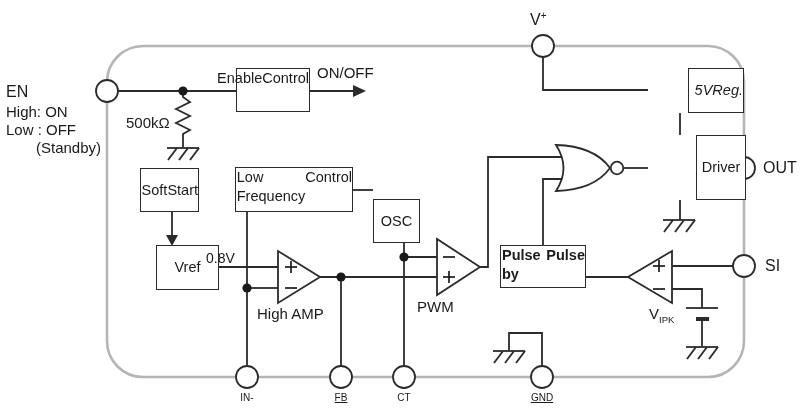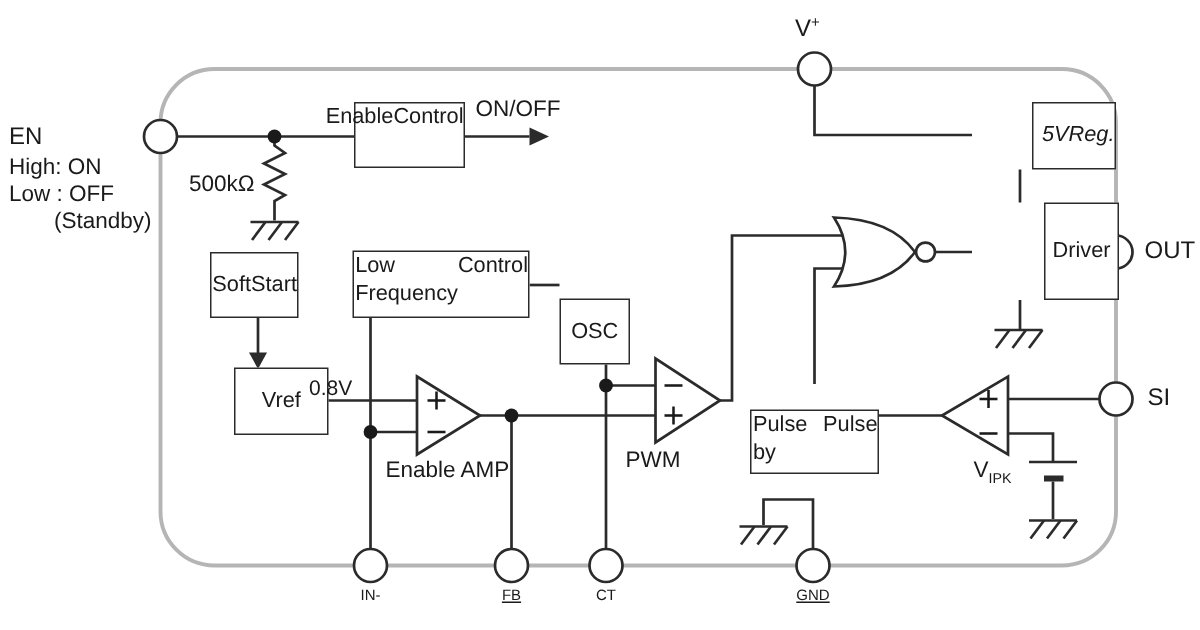--- a/index.html
+++ b/index.html
@@ -187,42 +187,42 @@
 
   <div class="blk twoline center" style="left:688px;top:68px;width:56px;height:45px;font-style:italic;">
     <span>5V</span>
     <span>Reg.</span>
   </div>
 
   <div class="blk center" style="left:684px;top:135px;width:50px;height:65px;margin-left:12px;">
     <span>Driver</span>
   </div>
 
-  <div class="blk twoline" style="left:500px;top:273px;width:86px;height:43px;padding-left:1px;">
+  <div class="blk twoline" style="left:500px;top:245px;width:86px;height:43px;padding-left:1px;font-weight:bold;">
     <span>Pulse by</span>
     <span>Pulse</span>
   </div>
 
   <div class="lbl" style="left:6px;top:83px;font-size:16px;text-align:right;">EN</div>
   <div class="lbl" style="left:6px;top:103px;">High: ON</div>
   <div class="lbl" style="left:6px;top:121px;">Low : OFF</div>
   <div class="lbl" style="left:36px;top:139px;">(Standby)</div>
 
   <div class="lbl" style="left:126px;top:114px;">500kΩ</div>
 
   <div class="lbl" style="left:317px;top:64px;">ON/OFF</div>
 
   <div class="lbl" style="left:530px;top:7px;font-size:16px;"><span>V</span><sup class="sp">+</sup></div>
 
   <div class="lbl" style="left:763px;top:159px;font-size:16px;">OUT</div>
   <div class="lbl" style="left:765px;top:257px;font-size:16px;text-align:right;">SI</div>
 
   <div class="lbl" style="left:206px;top:249px;font-size:14px;">0.8V</div>
 
-  <div class="lbl" style="left:257px;top:305px;">Enable AMP</div>
+  <div class="lbl" style="left:257px;top:305px;">High AMP</div>
 
   <div class="lbl" style="left:417px;top:296px;line-height:21px;">
     <div>PWM</div>
   </div>
 
   <div class="lbl" style="left:649px;top:305px;"><span>V</span><sub class="sb">IPK</sub></div>
 
   <div class="pinlbl" style="left:247px;top:392px;">IN-</div>
   <div class="pinlbl" style="left:341px;top:392px;text-decoration:underline;">FB</div>
   <div class="pinlbl" style="left:404px;top:392px;">CT</div>

